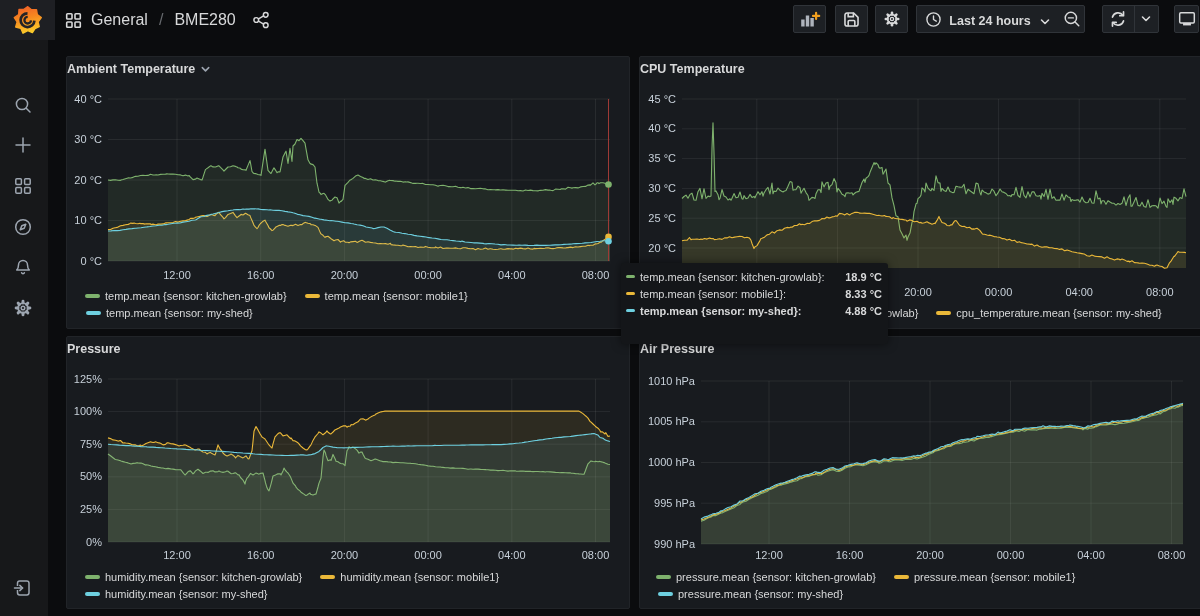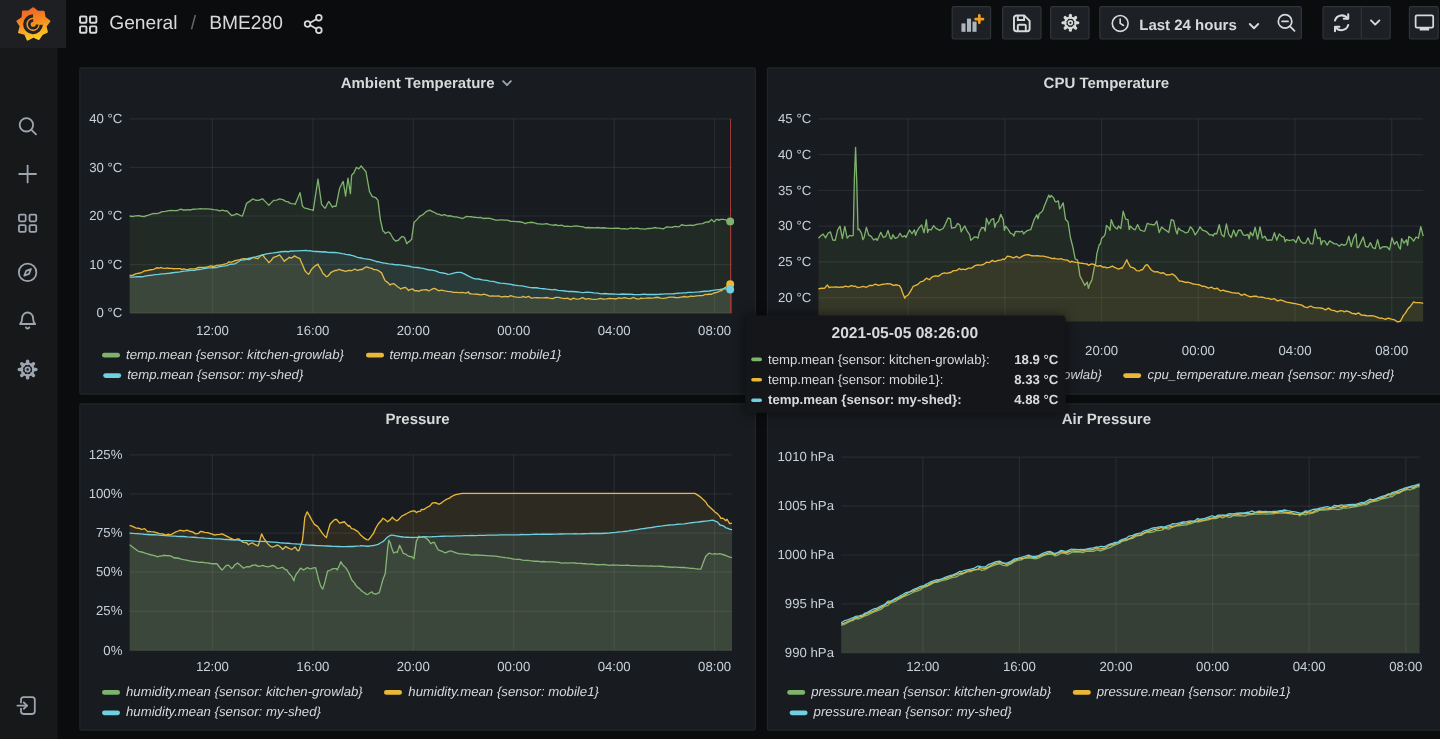--- a/index.html
+++ b/index.html
@@ -1,26 +1,26 @@
 <!DOCTYPE html>
 <html><head><meta charset="utf-8"><style>
 * { margin:0; padding:0; box-sizing:border-box; }
 html,body { width:1200px; height:616px; overflow:hidden; background:#0b0c0e; font-family:"Liberation Sans",sans-serif; }
 #navbar { position:absolute; left:0; top:0; width:1200px; height:40px; background:#0b0c0e; }
 #logocell { position:absolute; left:0; top:0; width:55px; height:40px; background:#1e1f23; display:flex; align-items:center; justify-content:center; }
 #sidebar { position:absolute; left:0; top:40px; width:48px; height:576px; background:#17181a; }
 .sic { position:absolute; left:13px; }
 .crumb { position:absolute; top:0; height:40px; display:flex; align-items:center; color:#d8d9da; font-size:16px; }
 .panel { position:absolute; background:#181b1f; border:1px solid #212428; border-radius:2px; }
-.ptitle { position:absolute; top:6px; left:0; width:100%; text-align:center; color:#d8d9da; font-size:12.5px; font-weight:bold; line-height:13px; }
+.ptitle { position:absolute; top:6px; left:0; width:100%; color:#d8d9da; font-size:12.5px; font-weight:bold; line-height:13px; }
 .chart { position:absolute; left:0; top:0; }
 .ax { fill:#c7d0d9; font-size:11px; font-family:"Liberation Sans",sans-serif; }
 .lrow { position:absolute; white-space:nowrap; height:14px; display:flex; align-items:center; }
 .ldash { display:inline-block; width:15px; height:4px; border-radius:2px; margin-right:5px; }
-.ltxt { color:#d8d9da; font-size:11px; margin-right:18px;font-style:italic; }
+.ltxt { color:#d8d9da; font-size:11px; margin-right:18px; }
 .navbtn { position:absolute; top:5px; height:28px; background:#1d2024; border:1px solid #303439; border-radius:2px; display:flex; align-items:center; justify-content:center; }
 .tooltip { position:absolute; left:621px; top:263px; width:267px; height:81px; background:#141619; border-radius:3px; padding:5px 6px 4px 5px; z-index:50; box-shadow:0 0 10px rgba(0,0,0,0.5); }
 .tt-title { text-align:center; color:#d8d9da; font-size:13px; font-weight:bold; margin:2px 0 6px; }
 .tt-row { display:flex; align-items:center; color:#d8d9da; font-size:11px; height:17px; white-space:nowrap; }
 .tt-dash { display:inline-block; width:9px; height:3px; border-radius:1.5px; margin-right:5px; flex:none; }
 .tt-val { margin-left:auto; font-weight:bold; }
 </style></head>
 <body>
 <div id="navbar">
   <div id="logocell">
@@ -338,16 +338,15 @@
       <span class="ltxt">pressure.mean {sensor: kitchen-growlab}</span>
       <span class="ldash" style="background:#EAB839"></span>
       <span class="ltxt">pressure.mean {sensor: mobile1}</span>
     </div>
     <div class="lrow" style="left:18px;top:250px">
       <span class="ldash" style="background:#6ED0E0"></span>
       <span class="ltxt">pressure.mean {sensor: my-shed}</span>
     </div>
   </div>
 <div class="tooltip">
-  <div class="tt-title">2021-05-05 08:26:00</div>
   <div class="tt-row"><span class="tt-dash" style="background:#7EB26D"></span>temp.mean {sensor: kitchen-growlab}:<span class="tt-val">18.9 °C</span></div>
   <div class="tt-row"><span class="tt-dash" style="background:#EAB839"></span>temp.mean {sensor: mobile1}:<span class="tt-val">8.33 °C</span></div>
   <div class="tt-row" style="font-weight:bold"><span class="tt-dash" style="background:#6ED0E0"></span>temp.mean {sensor: my-shed}:<span class="tt-val">4.88 °C</span></div>
 </div>
 </body></html>

